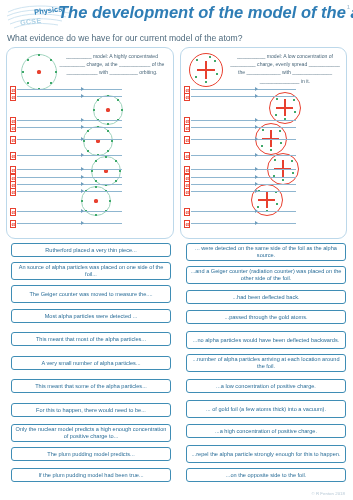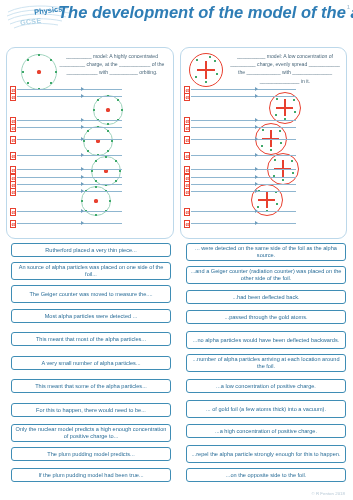--- a/index.html
+++ b/index.html
@@ -132,20 +132,21 @@
           <path d="M4 22 C 20 15, 42 16, 56 19"></path>
           <path d="M8 26 C 22 20, 40 21, 52 23"></path>
         </g>
       </svg>
       <div class="logo-physics">Physics</div>
       <div class="logo-gcse">GCSE</div>
     </div>
     <div class="title">The development of the model of the atom</div>
     <div class="page-num">1</div>
   </div>
+  <div class="subtitle">What evidence do we have for our current model of the atom?</div>
 
   <div class="panels">
 
     <div class="panel panel-left">
       <div class="panel-text">
         <span>_________ model: A highly concentrated</span><br>
         <span>_________ charge, at the ___________ of the</span><br>
         <span>___________ with __________ orbiting.</span>
       </div>
 

